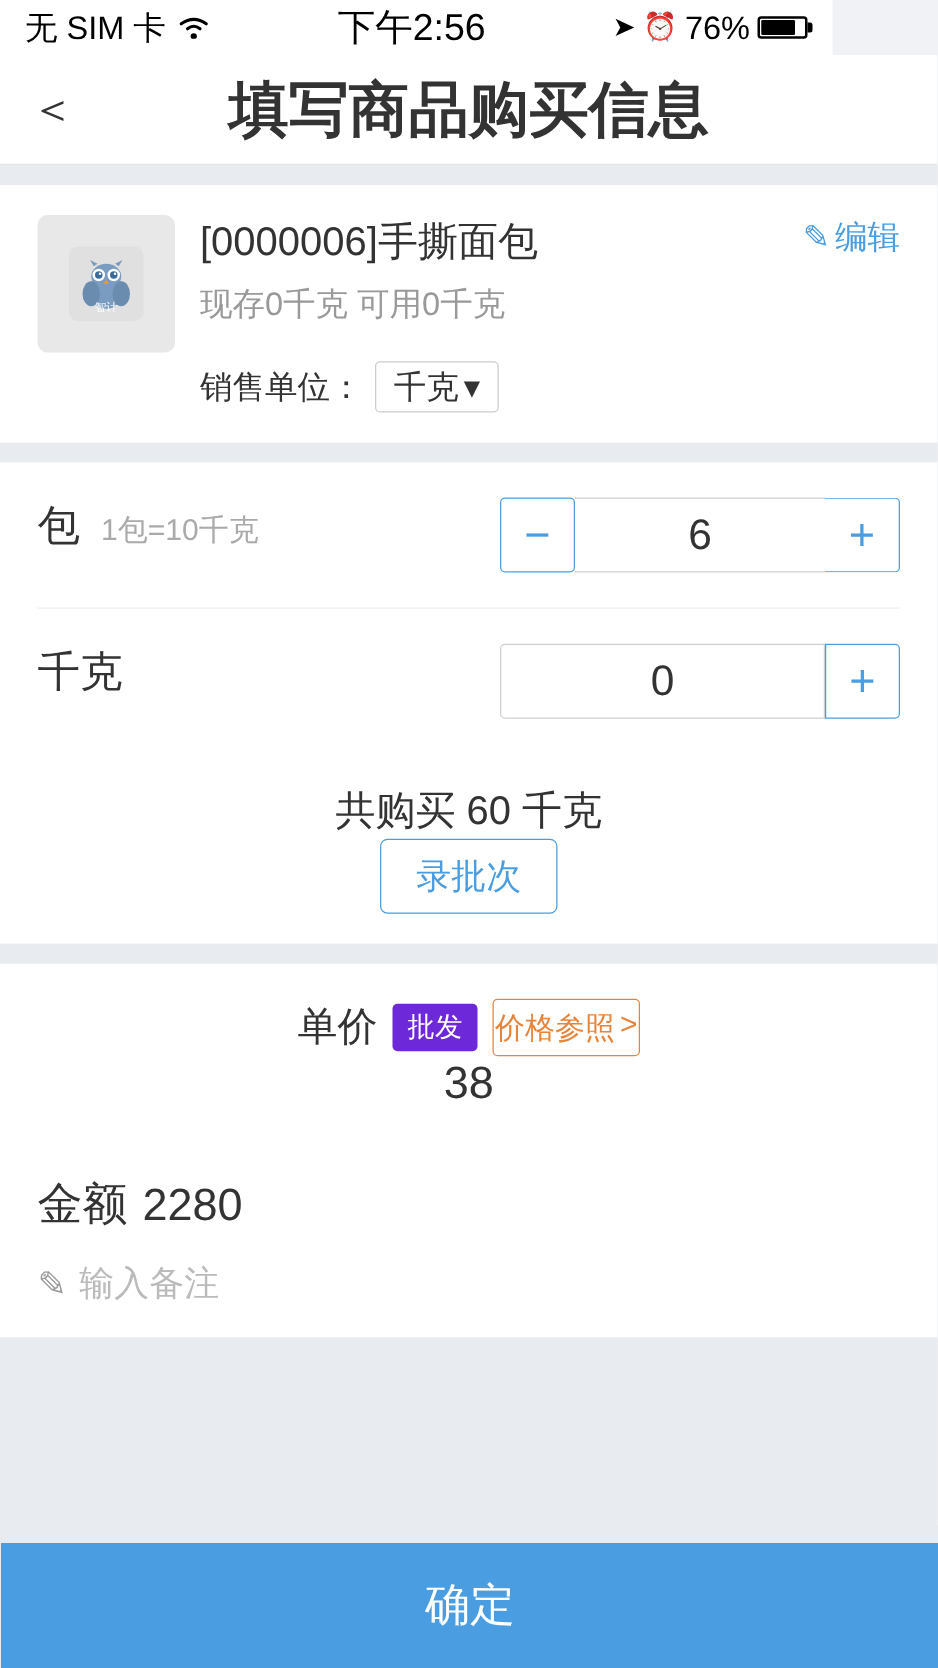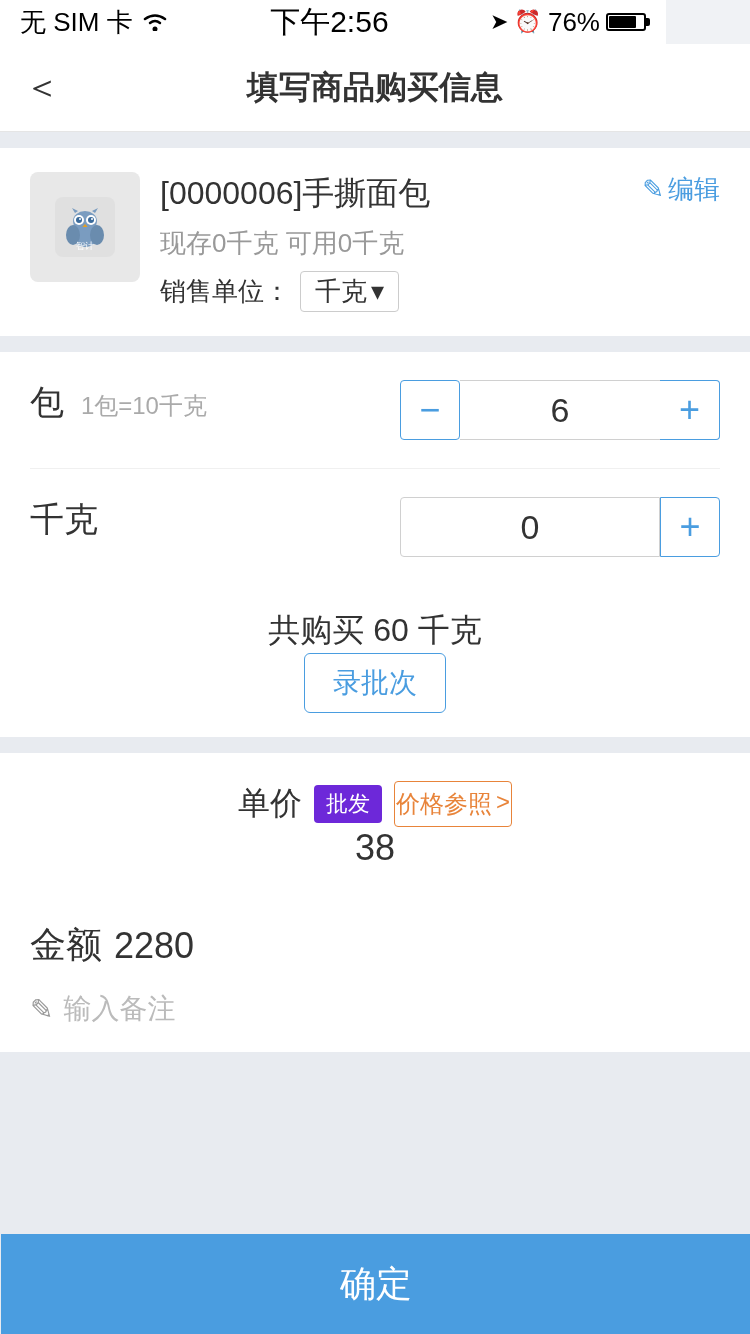--- a/index.html
+++ b/index.html
@@ -65,21 +65,21 @@
       position: relative;
     }
     .nav-back {
       position: absolute;
       left: 24px;
       font-size: 36px;
       color: #333;
       cursor: pointer;
     }
     .nav-title {
-      font-size: 32px;
+      font-size: 48px;
       font-weight: 600;
       color: #333;
       text-align: right;
     }
 
     
     .divider {
       height: 16px;
       background: #e8ebf0;
     }
@@ -105,21 +105,21 @@
     .product-info { flex: 1; }
     .product-name {
       font-size: 32px;
       color: #333;
       font-weight: 500;
       margin-bottom: 10px;
     }
     .product-stock {
       font-size: 26px;
       color: #999;
-      margin-bottom: 10px;
+      margin-bottom: 28px;
     }
     .product-unit {
       font-size: 26px;
       color: #333;
       display: flex;
       align-items: center;
       gap: 10px;
     }
     .unit-badge {
       border: 1px solid #ccc;

